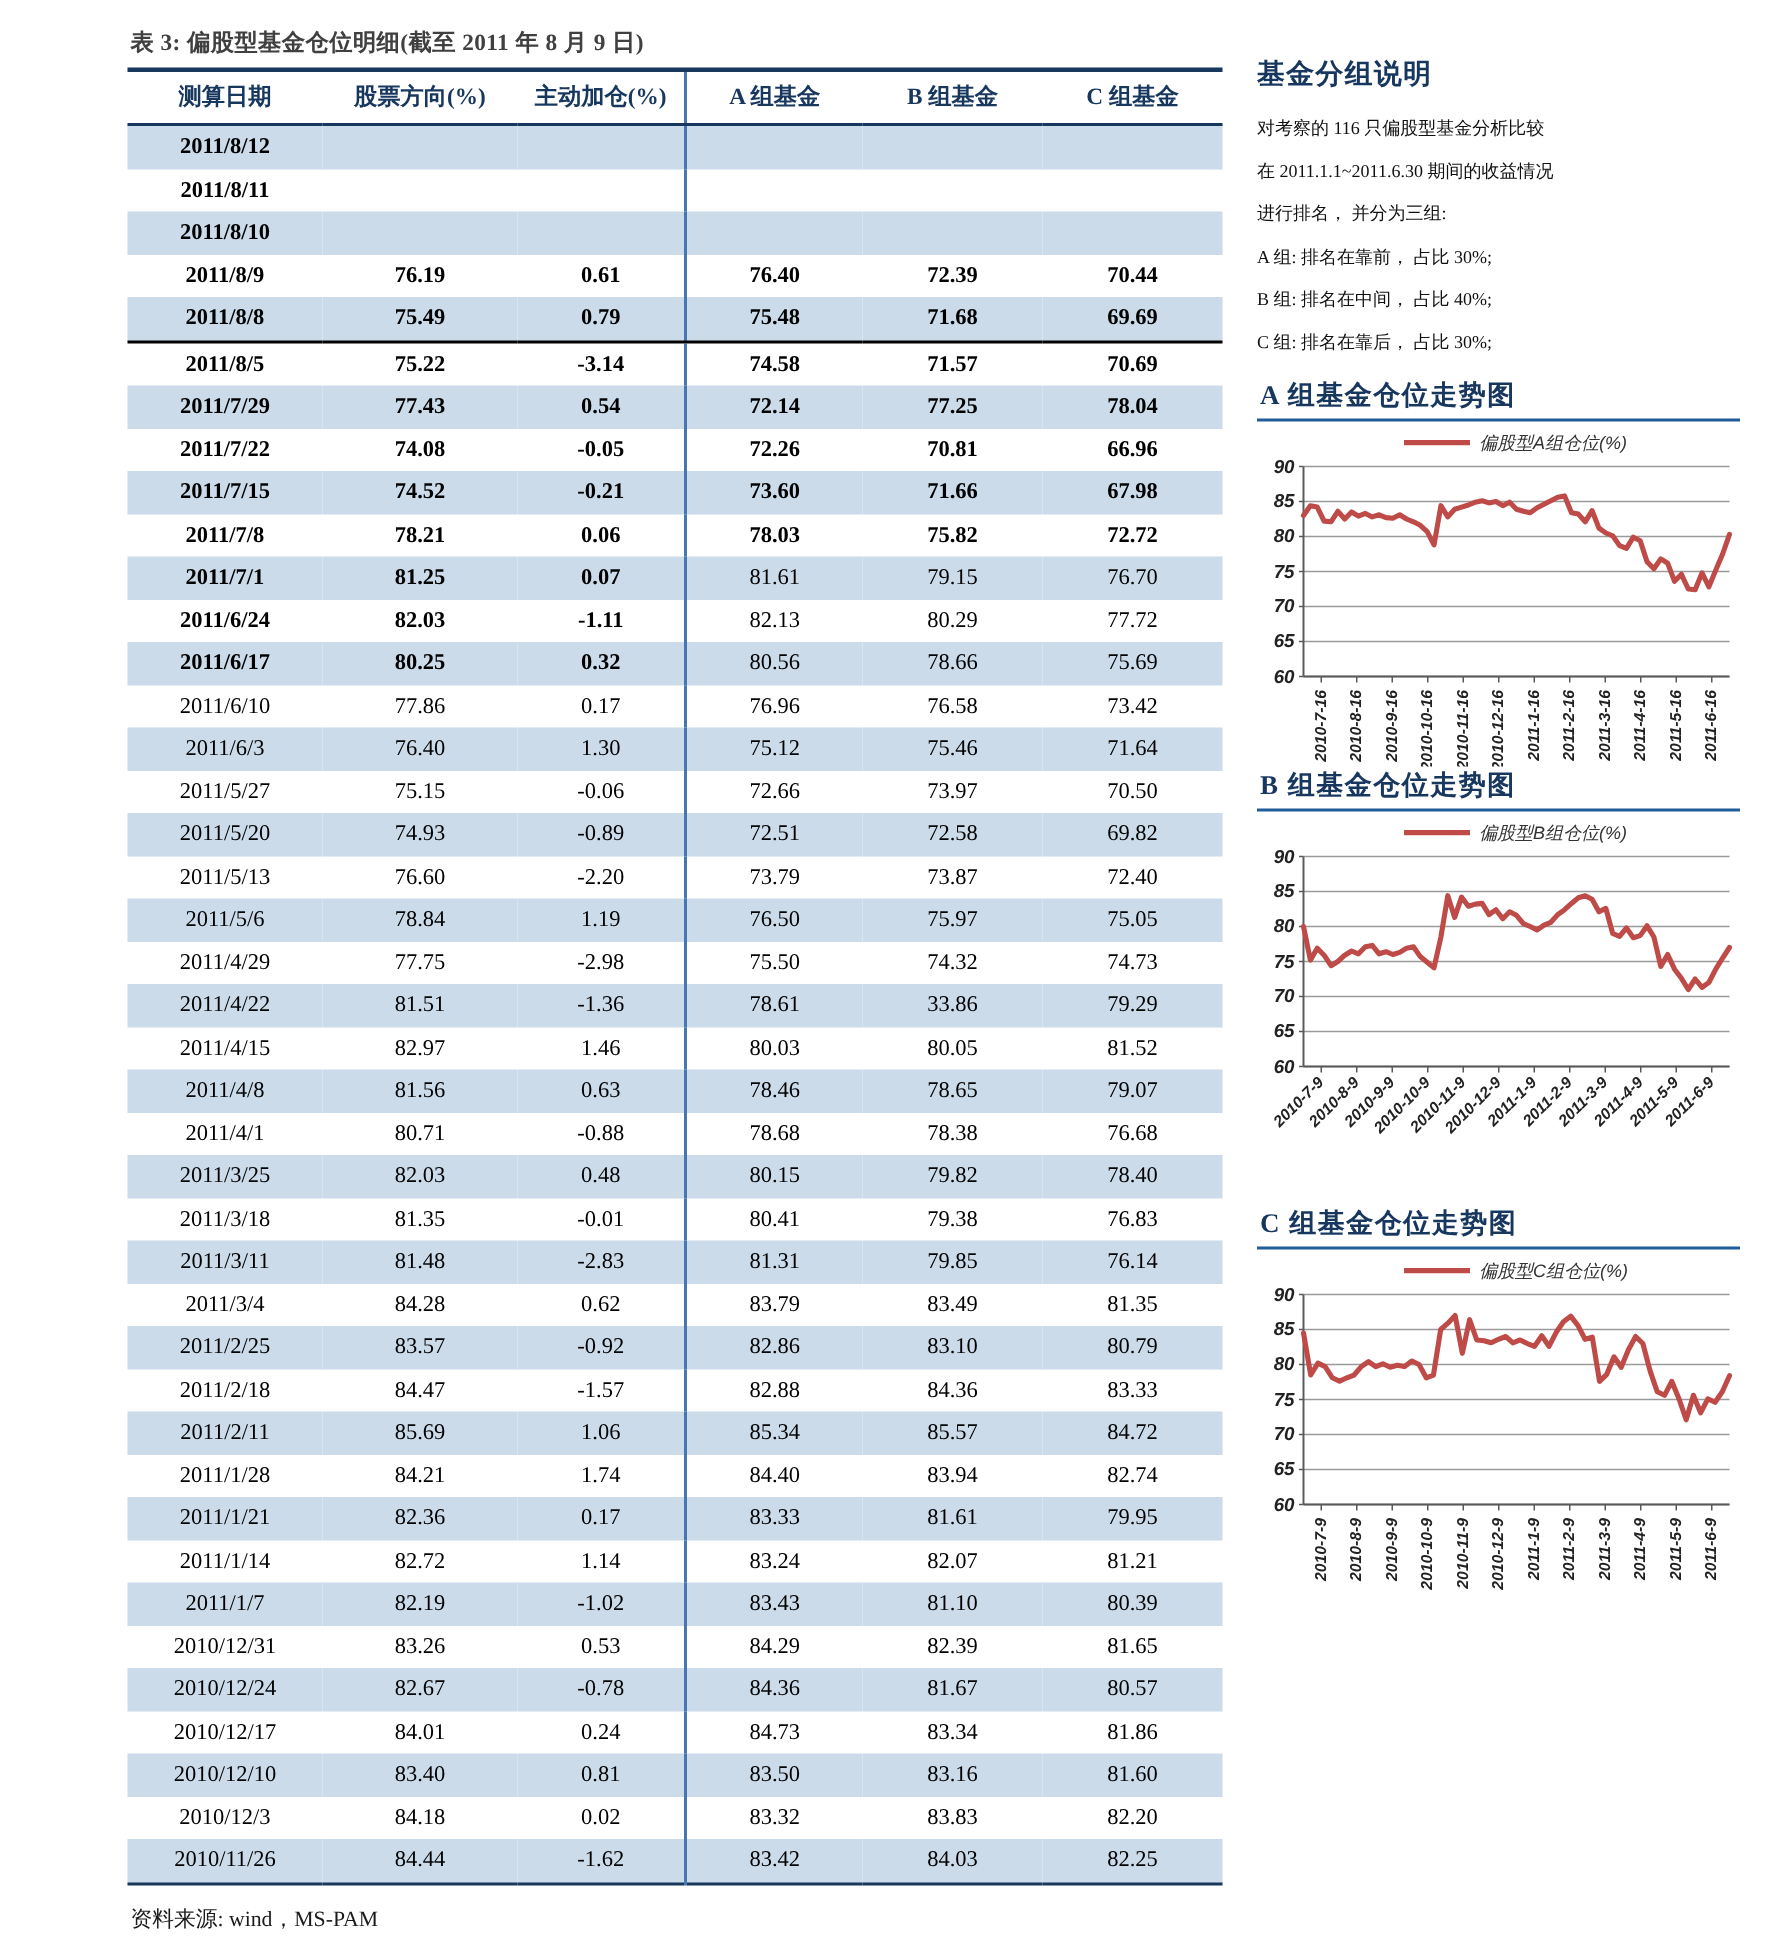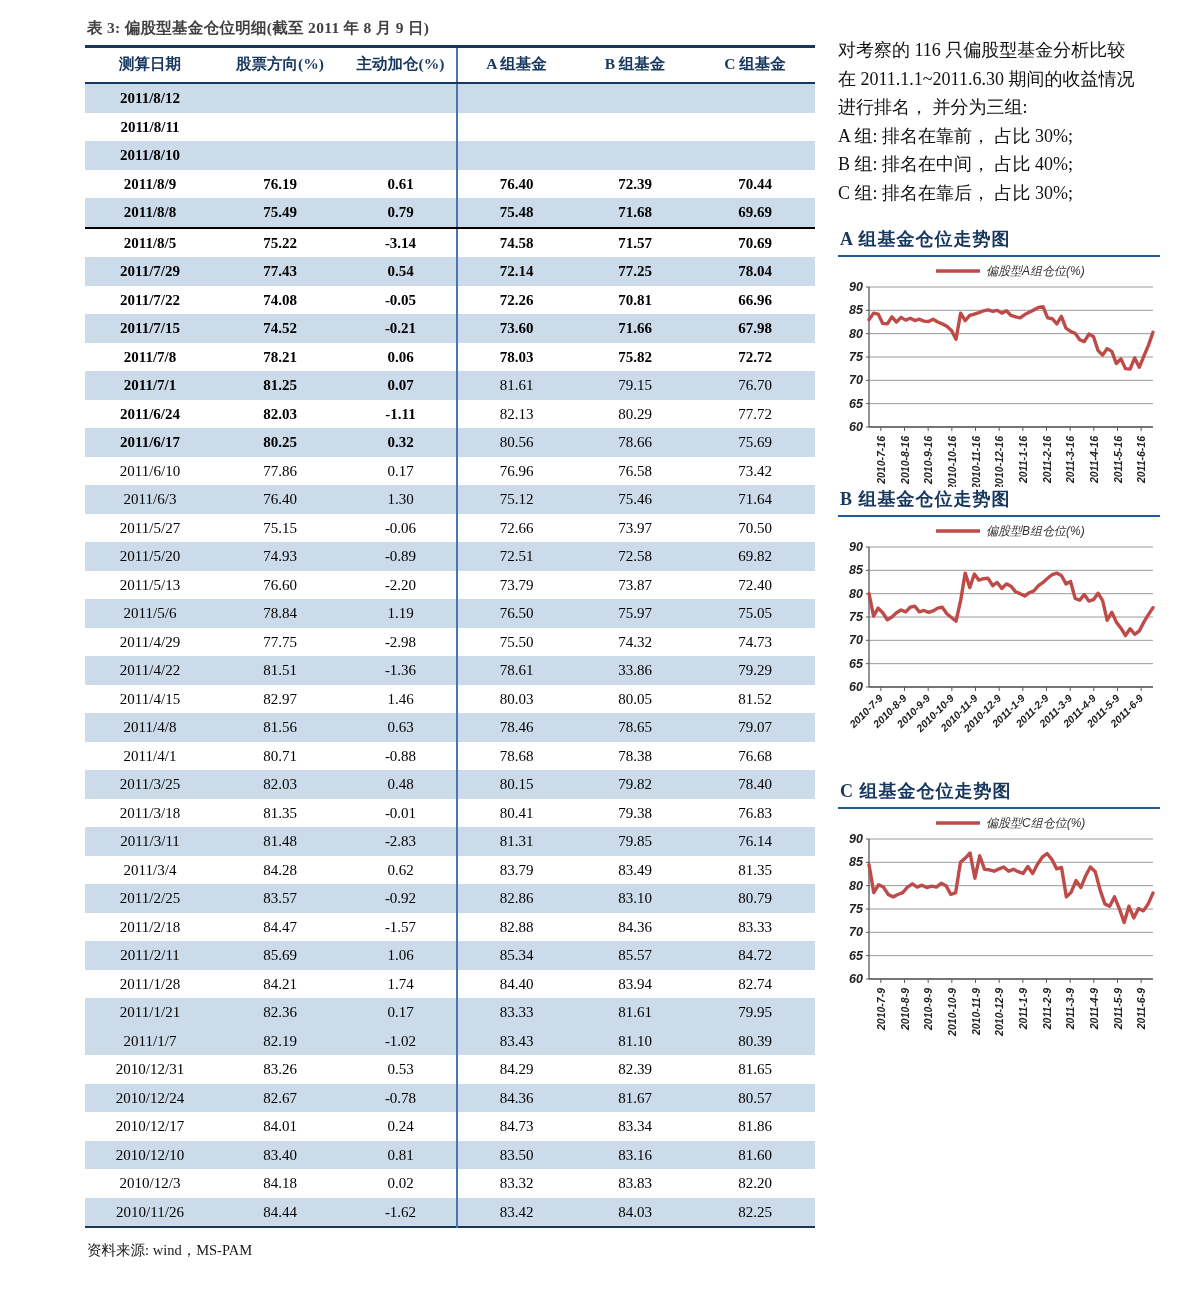--- a/index.html
+++ b/index.html
@@ -22,29 +22,29 @@
     font-size:15px;text-align:center;height:28.5px;padding:0;line-height:28.5px;
     white-space:nowrap;color:#000;
   }
   table.pos th.vline, table.pos td.vline{border-right:2px solid #4677B1;}
   tr.stripe td{background:#CBDBEA;}
   tr.sep td{border-bottom:2.5px solid #000;}
   td.b{font-weight:bold;}
   .source-note{margin-top:13px;font-size:14.5px;color:#1a1a1a;padding-left:2px;}
   .right-col{position:absolute;left:838px;top:36px;width:322px;}
   .notes-heading{color:#17375E;font-weight:bold;font-size:18.5px;letter-spacing:1px;margin:0 0 10px 0;}
-  .note-line{font-size:18px;line-height:28.5px;color:#111;}
+  .note-line{font-size:12px;line-height:28.5px;color:#111;}
   .chart-section{margin-top:0;}
   .chart-heading{
     color:#17375E;font-weight:bold;font-size:18px;letter-spacing:1px;
     padding:0 0 4px 2px;border-bottom:2px solid #1F5C99;margin-bottom:4px;
   }
   .chart-box{width:322px;font-style:italic;}
   .chart-box svg{display:block;}
-  .mt-a{margin-top:20px;}
+  .mt-a{margin-top:9px;}
   .mt-b{}
   .mt-c{margin-top:28px;}
   svg text{font-family:"Liberation Sans","DejaVu Sans",sans-serif;}
 </style>
 </head>
 <body>
 
 <div class="left-col">
   <div class="table-title">表 3:  偏股型基金仓位明细(截至 2011 年 8 月 9 日)</div>
   <table class="pos">
@@ -324,20 +324,28 @@
           <td>82.74</td>
         </tr>
         <tr class="stripe">
           <td>2011/1/21</td>
           <td>82.36</td>
           <td class="vline">0.17</td>
           <td>83.33</td>
           <td>81.61</td>
           <td>79.95</td>
         </tr>
+        <tr>
+          <td>2011/1/14</td>
+          <td>82.72</td>
+          <td class="vline">1.14</td>
+          <td>83.24</td>
+          <td>82.07</td>
+          <td>81.21</td>
+        </tr>
         <tr class="stripe">
           <td>2011/1/7</td>
           <td>82.19</td>
           <td class="vline">-1.02</td>
           <td>83.43</td>
           <td>81.10</td>
           <td>80.39</td>
         </tr>
         <tr>
           <td>2010/12/31</td>
@@ -387,20 +395,21 @@
           <td>84.03</td>
           <td>82.25</td>
         </tr>
       </tbody>
   </table>
   <div class="source-note">资料来源:  wind，MS-PAM</div>
 </div>
 
 <div class="right-col">
   <div>
+    <div class="notes-heading">基金分组说明</div>
     <div>
         <div class="note-line">对考察的 116 只偏股型基金分析比较</div>
         <div class="note-line">在 2011.1.1~2011.6.30 期间的收益情况</div>
         <div class="note-line">进行排名， 并分为三组:</div>
         <div class="note-line">A 组:  排名在靠前， 占比 30%;</div>
         <div class="note-line">B 组:  排名在中间， 占比 40%;</div>
         <div class="note-line">C 组:  排名在靠后， 占比 30%;</div>
       </div>
   </div>
 

